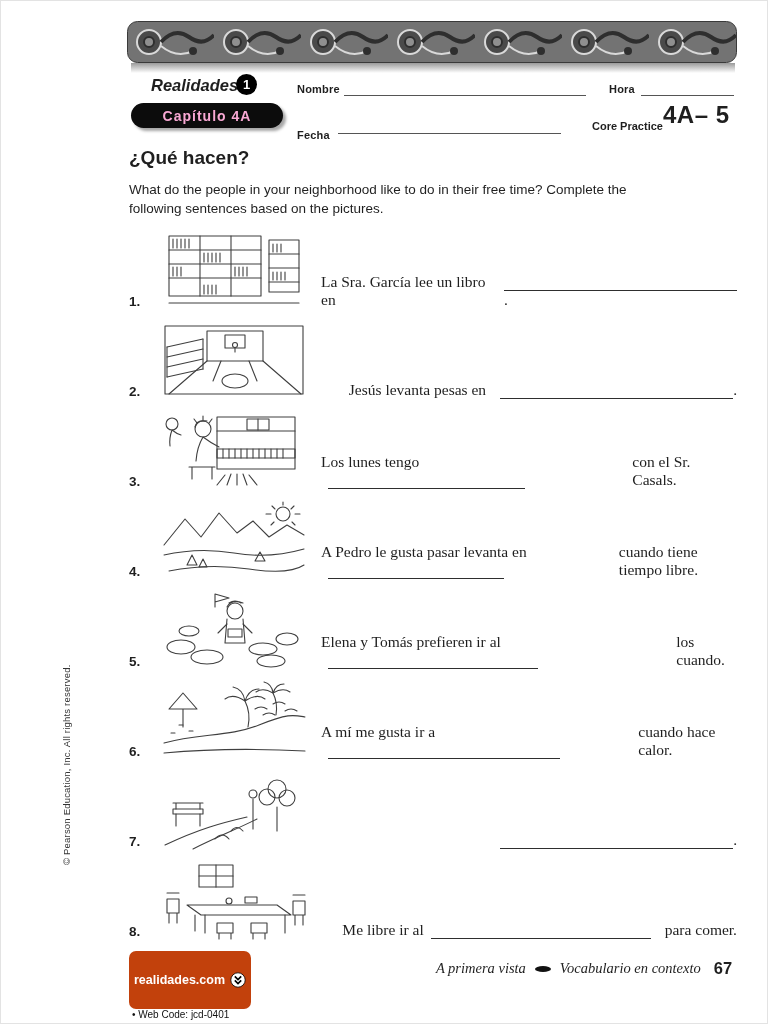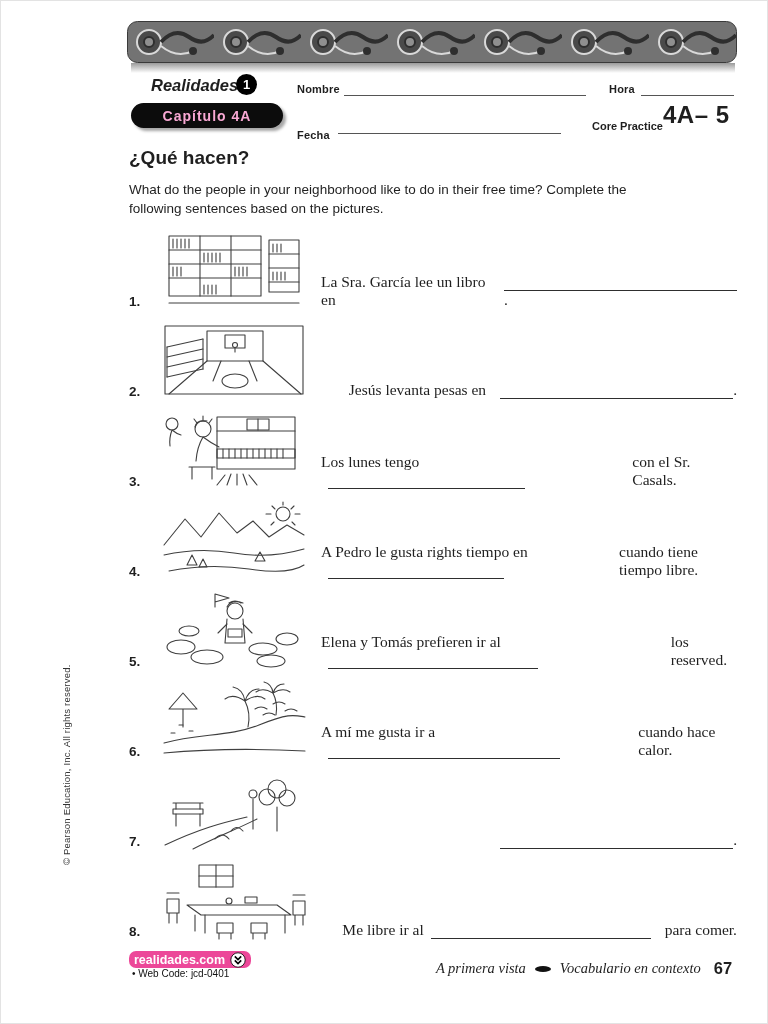--- a/index.html
+++ b/index.html
@@ -35,22 +35,22 @@
   .pic svg{width:100%;height:100%;display:block;}
   .text{flex:1;font-family:"Liberation Serif",serif;font-size:15.5px;display:flex;
         flex-direction:row;justify-content:flex-end;gap:14px;padding-bottom:2px;line-height:1.15;}
   .blank{display:inline-block;border-bottom:1.3px solid #2e2e2e;height:0.9em;vertical-align:bottom;}
   .blank.ml{margin-left:7px;}
   
   .copyright{position:absolute;left:60px;top:864px;width:212px;font-size:9.5px;color:#333;
         transform:rotate(-90deg);transform-origin:0 0;letter-spacing:0.2px;}
   
   .footer-badge-box{position:absolute;left:128px;top:950px;width:122px;}
-  .site-pill{background:#ec4899;border-radius:7px;color:#fff;font-weight:bold;font-size:12.5px;
-        height:17px;display:flex;align-items:center;justify-content:center;gap:5px;padding:0 6px;}
+  .site-pill{background:#c2410c;border-radius:7px;color:#fff;font-weight:bold;font-size:12.5px;
+        height:26px;display:flex;align-items:center;justify-content:center;gap:5px;padding:16px 6px;}
   .go-icon{width:16px;height:16px;flex:none;}
   .webcode{font-size:10px;padding-left:3px;color:#111;}
   .footer-right{position:absolute;left:430px;top:958px;width:306px;display:flex;align-items:center;
         justify-content:center;gap:9px;font-family:"Liberation Serif",serif;
         font-style:italic;font-size:14.5px;}
   .oval{width:16px;height:6px;background:#111;border-radius:50%;flex:none;}
   .page-num{font-style:normal;font-weight:bold;font-family:"Liberation Sans",sans-serif;
         font-size:16.5px;margin-left:4px;}
 </style>
 </head>
@@ -187,21 +187,21 @@
           <path d="M113 5l3 3 M135 5l-3 3 M112 13h-5 M136 13h5 M115 21l-3 3 M133 21l3 3 M124 4v-3"></path>
           <path d="M5 44 L26 18 L42 36 L60 12 L78 32 L94 20 L110 36 L128 24 L145 34"></path>
           <path d="M5 54 Q40 46 75 52 T145 48"></path>
           <path d="M28 64 l5 -10 5 10 z M40 66 l4 -8 4 8 z"></path>
           <path d="M96 60 l5 -9 5 9 z"></path>
           <path d="M10 70 Q50 62 90 68 T145 64"></path>
         </g>
           </svg>
       </div>
       <div class="text">
-        <div class="l1"><span>A Pedro le gusta rights tiempo en</span><span class="blank ml" style="width:176px;"></span></div>
+        <div class="l1"><span>A Pedro le gusta pasar levanta en</span><span class="blank ml" style="width:176px;"></span></div>
         <div class="l2"><span>cuando tiene tiempo libre.</span></div>
       </div>
     </div>
 
     <div class="row">
       <div class="num">5.</div>
       <div class="pic">
         <svg viewBox="0 0 150 80">
             <g fill="none" stroke="#3f3f3f" stroke-width="1.1" stroke-linecap="round" stroke-linejoin="round">
           <path d="M56 16 V3 l14 4 -14 4"></path>
@@ -214,21 +214,21 @@
           <ellipse cx="48" cy="66" rx="16" ry="7"></ellipse>
           <ellipse cx="104" cy="58" rx="14" ry="6"></ellipse>
           <ellipse cx="128" cy="48" rx="11" ry="6"></ellipse>
           <ellipse cx="112" cy="70" rx="14" ry="6"></ellipse>
           <ellipse cx="30" cy="40" rx="10" ry="5"></ellipse>
         </g>
           </svg>
       </div>
       <div class="text">
         <div class="l1"><span>Elena y Tomás prefieren ir al</span><span class="blank ml" style="width:210px;"></span></div>
-        <div class="l2"><span>los reserved.</span></div>
+        <div class="l2"><span>los cuando.</span></div>
       </div>
     </div>
 
     <div class="row">
       <div class="num">6.</div>
       <div class="pic">
         <svg viewBox="0 0 150 80">
             <g fill="none" stroke="#3f3f3f" stroke-width="1.1" stroke-linecap="round" stroke-linejoin="round">
           <path d="M5 62 C40 52 70 56 100 44 S135 34 146 36"></path>
           <path d="M96 28 q6 -4 12 0 M114 23 q6 -4 12 0 M104 34 q6 -4 12 0 M126 30 q6 -4 12 0"></path>

